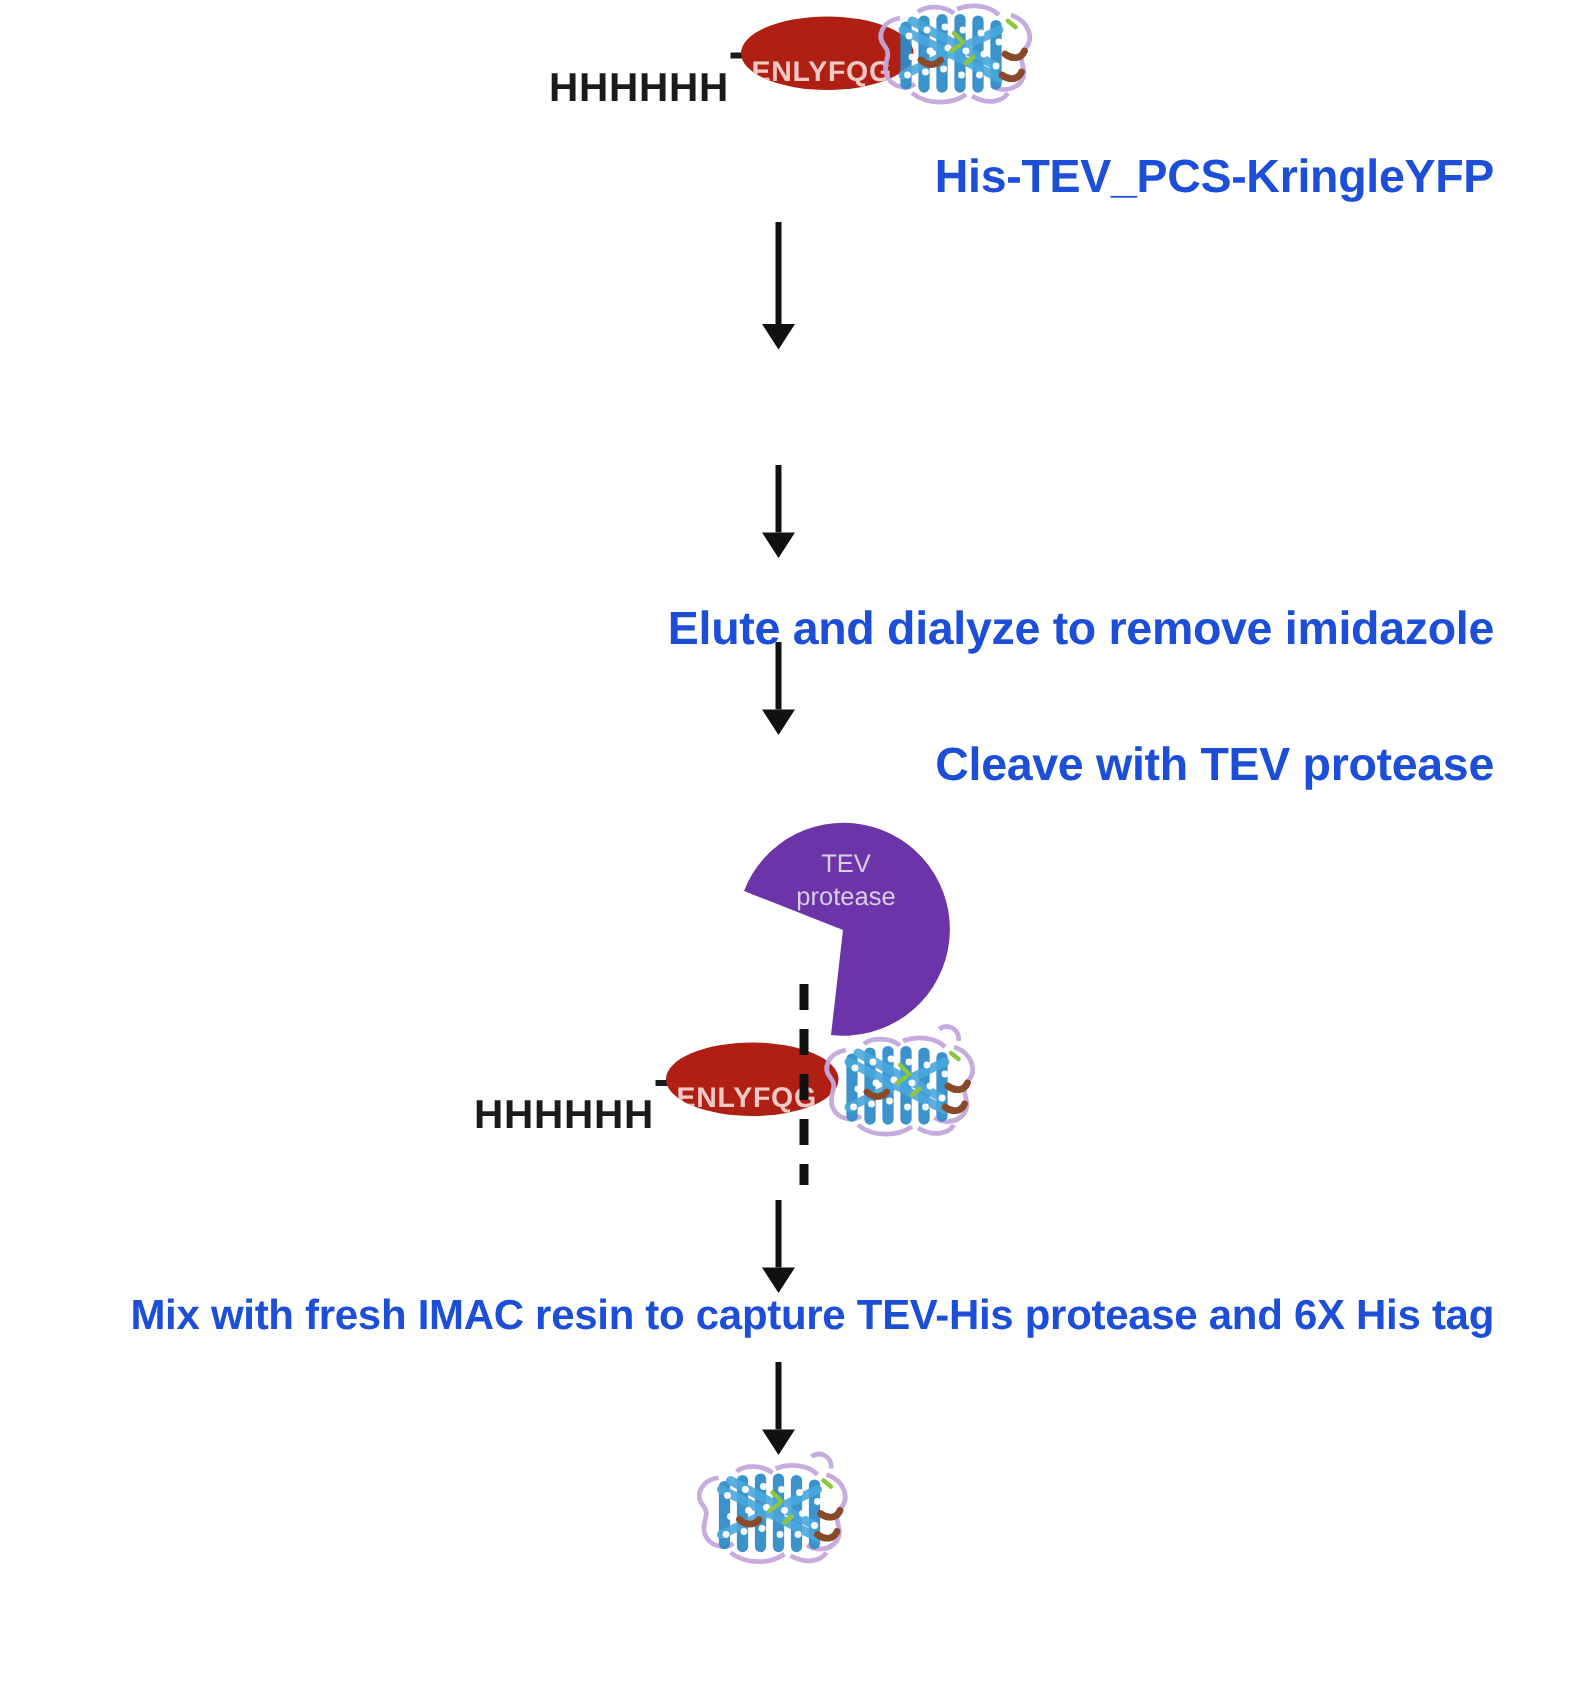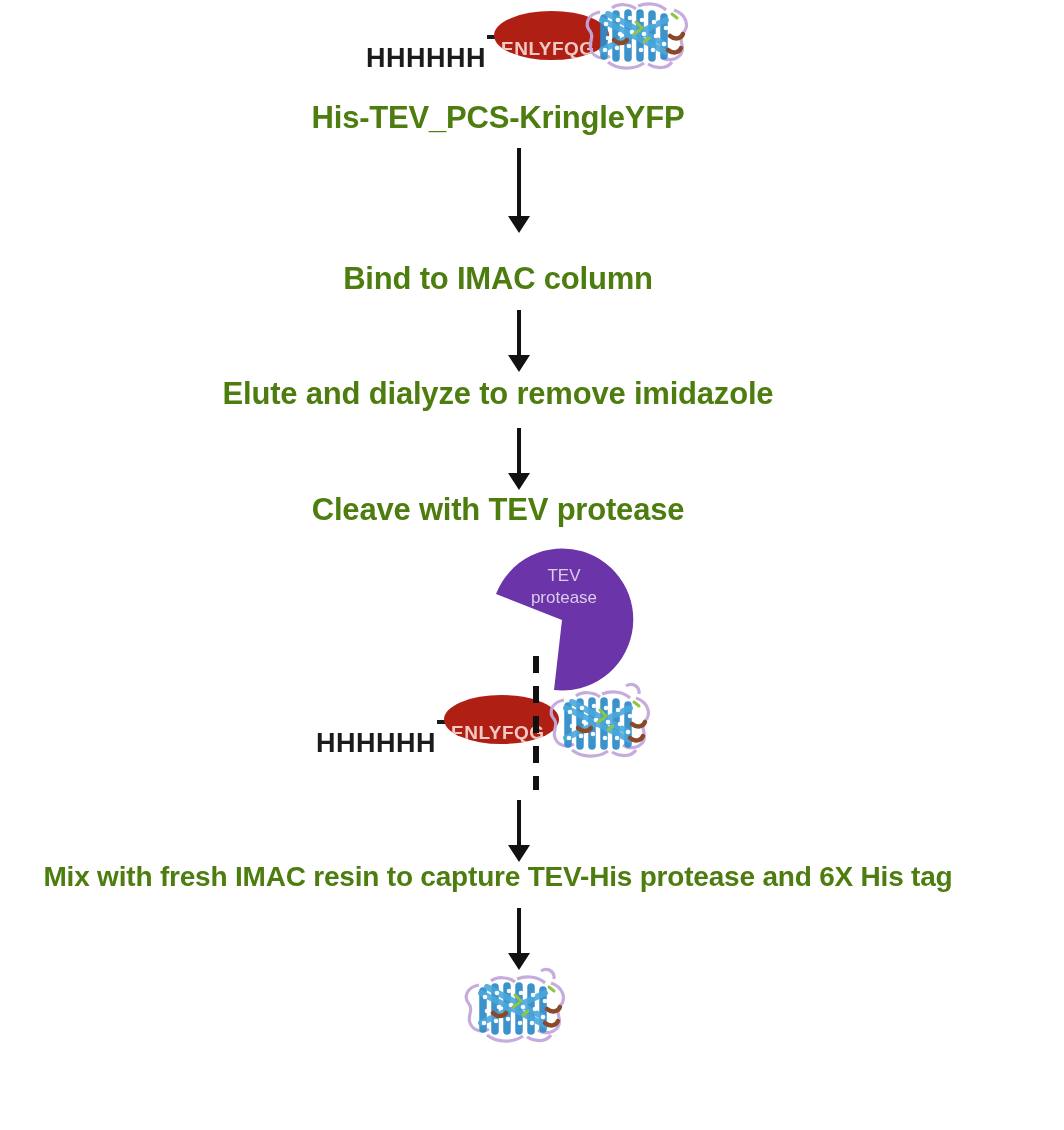--- a/index.html
+++ b/index.html
@@ -19,23 +19,23 @@
     background: #ffffff;
     overflow: hidden;
     margin: 0 auto;
   }
 
   
   .step-text {
     position: absolute;
     left: 0;
     width: 996px;
-    text-align: center;
+    text-align: right;
     font-weight: bold;
-    color: #4d7c0f;
+    color: #1d4ed8;
     letter-spacing: -0.2px;
     white-space: nowrap;
   }
   .step-lg { font-size: 28px; }
   .step-xl { font-size: 31px; }
 
   
   .arrow {
     position: absolute;
     width: 26px;
@@ -193,28 +193,27 @@
     </div>
   </div>
 
   <div class="step-text step-xl" style="top:100px;">His-TEV_PCS-KringleYFP</div>
 
   <div class="arrow" style="left:506px; top:148px; height:85px;">
     <div class="shaft" style="height:68px;"></div>
     <div class="head" style="top:68px;"></div>
   </div>
 
-  <div class="step-text step-xl" style="top:261px;">Bind to IMAC column</div>
 
   <div class="arrow" style="left:506px; top:310px; height:62px;">
     <div class="shaft" style="height:45px;"></div>
     <div class="head" style="top:45px;"></div>
   </div>
 
-  <div class="step-text step-xl" style="top:376px;">Elute and dialyze to remove imidazole</div>
+  <div class="step-text step-xl" style="top:401px;">Elute and dialyze to remove imidazole</div>
 
   <div class="arrow" style="left:506px; top:428px; height:62px;">
     <div class="shaft" style="height:45px;"></div>
     <div class="head" style="top:45px;"></div>
   </div>
 
   <div class="step-text step-xl" style="top:492px;">Cleave with TEV protease</div>
 
   <div class="protease" style="left:488px; top:546px;">
     <svg width="148" height="148" viewBox="0 0 148 148">

